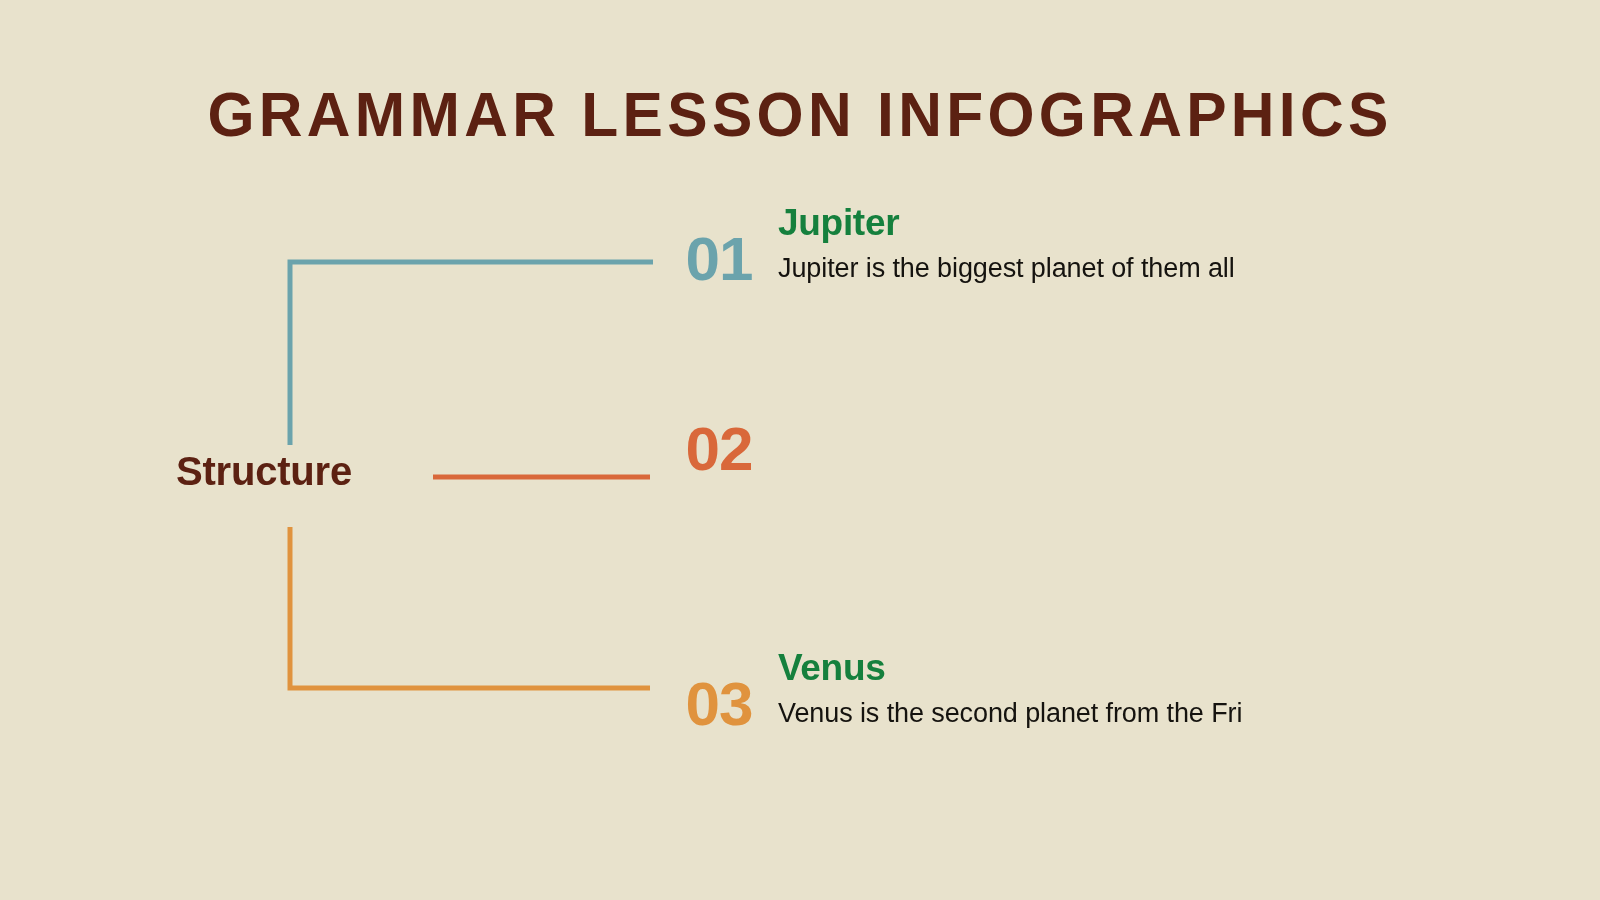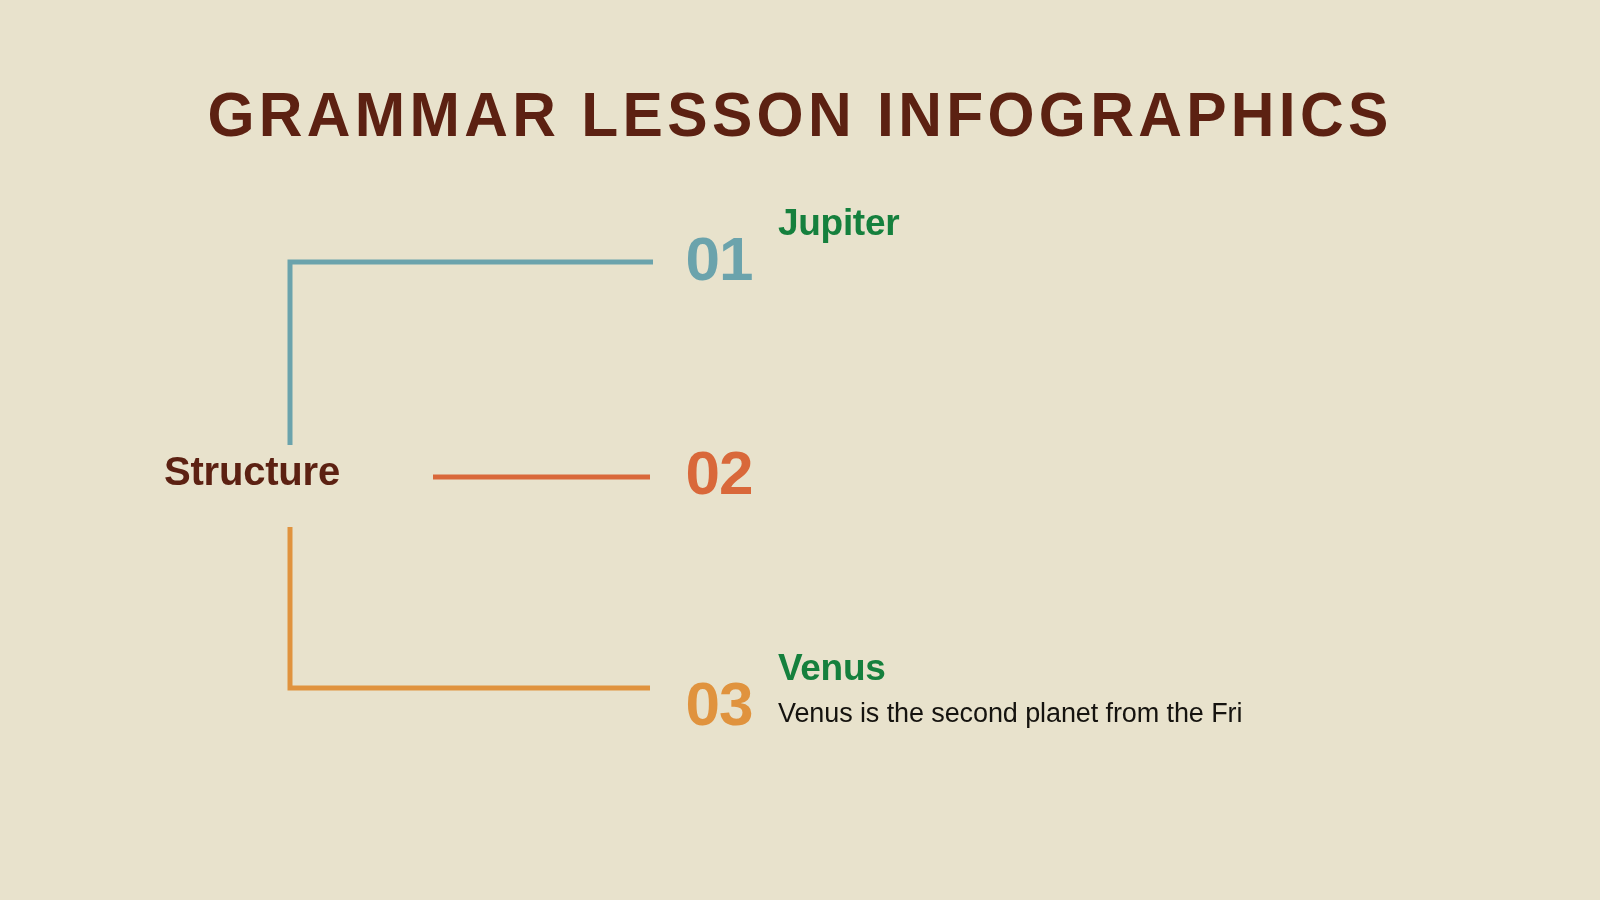--- a/index.html
+++ b/index.html
@@ -44,21 +44,21 @@
     left: 0;
     top: 0;
     width: 1600px;
     height: 900px;
     pointer-events: none;
   }
 
   
   .root-label {
     position: absolute;
-    left: 164px;
+    left: 176px;
     top: 449px;
     font-size: 40px;
     font-weight: bold;
     color: #5c2112;
     letter-spacing: -0.2px;
     white-space: nowrap;
   }
 
   
   .item {
@@ -95,21 +95,21 @@
     margin-top: 9px;
     font-size: 27px;
     font-weight: normal;
     color: #15130f;
     line-height: 1.2;
     letter-spacing: -0.1px;
     white-space: nowrap;
   }
 
   #item-0 { top: 202px; }
-  #item-1 { top: 416px; }
+  #item-1 { top: 392px; }
   #item-2 { top: 647px; }
 
   #item-0 .item-num { color: #6ba3ac; padding-top: 26px; }
   #item-1 .item-num { color: #d9683a; padding-top: 26px; }
   #item-2 .item-num { color: #e0933e; padding-top: 26px; }
 </style>
 </head>
 <body>
 
 <div class="slide">
@@ -124,20 +124,21 @@
 
     <polyline points="290,527 290,688 650,688" fill="none" stroke="#e0933e" stroke-width="5"></polyline>
   </svg>
 
   <div class="root-label">Structure</div>
 
   <div class="item" id="item-0">
     <div class="item-num">01</div>
     <div class="item-body">
       <div class="item-heading">Jupiter</div>
+      <div class="item-desc">Jupiter is the biggest planet of them all</div>
     </div>
   </div>
 
   <div class="item" id="item-1">
     <div class="item-num">02</div>
     <div class="item-body">
     </div>
   </div>
 
   <div class="item" id="item-2">

